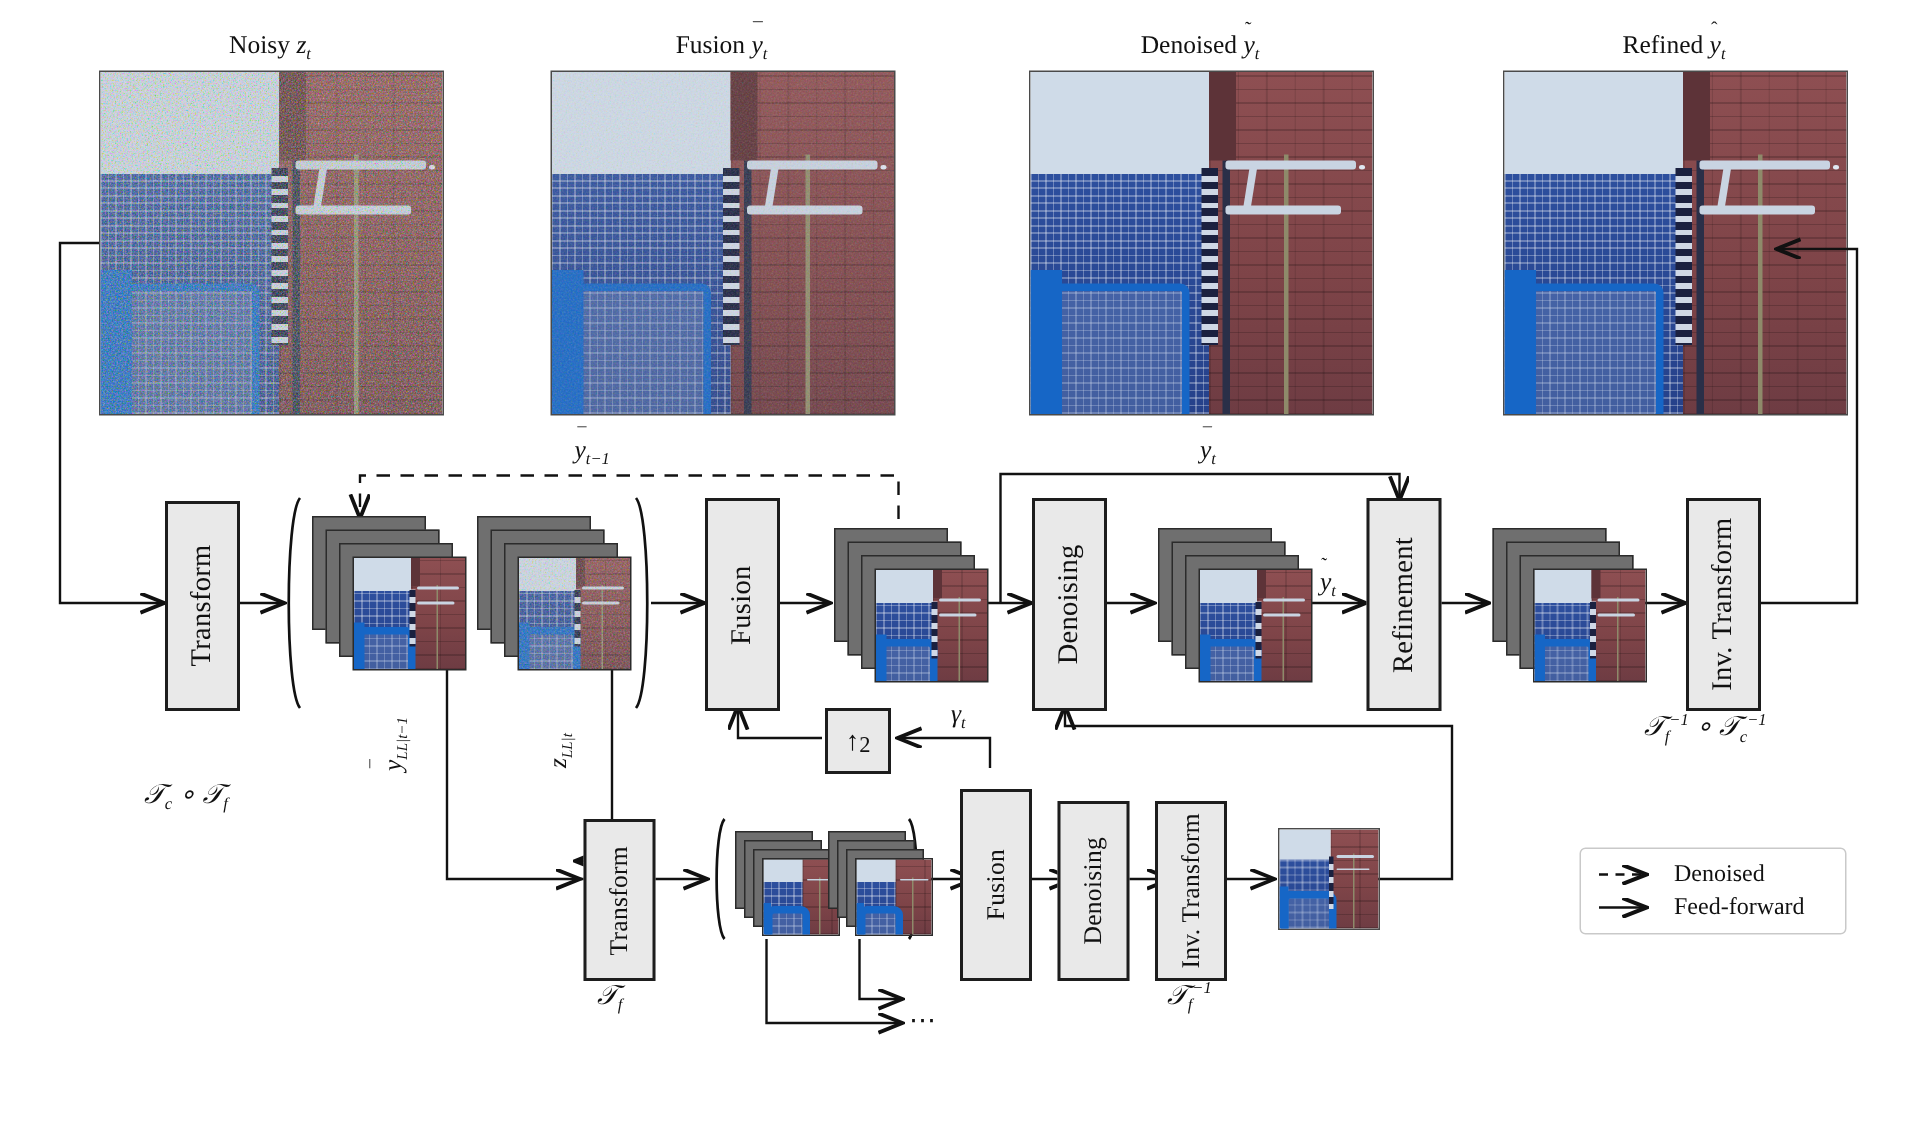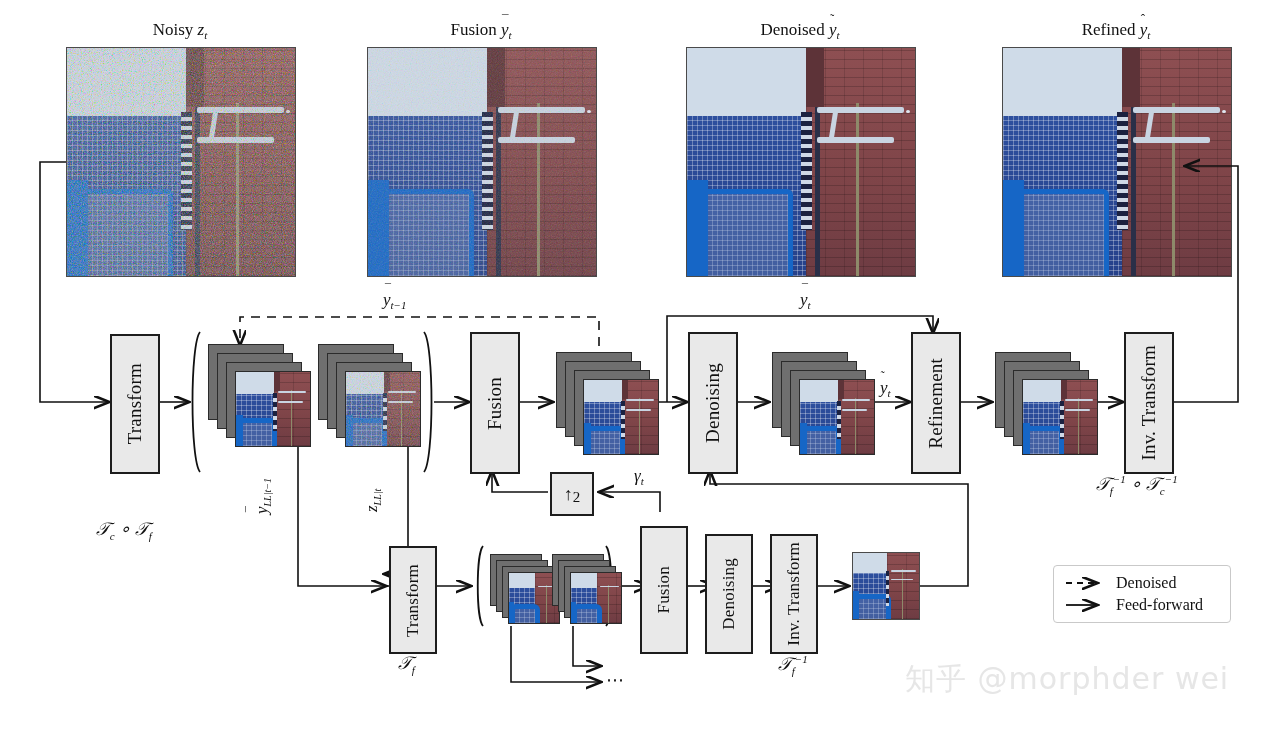--- a/index.html
+++ b/index.html
@@ -487,16 +487,15 @@
             <marker id="lm2" markerWidth="10" markerHeight="10" refX="8" refY="3.5" orient="auto">
           <path d="M0,0 L9,3.5 L0,7" fill="none" stroke="#111" stroke-width="1.5"></path>
             </marker>
           </defs>
         <line x1="2" y1="7" x2="32" y2="7" stroke="#111" stroke-width="1.8" marker-end="url(#lm2)"></line>
       </svg>
       <span class="txt">Feed-forward</span>
     </div>
   </div>
 
-  <div class="watermark">知乎 @morphder wei</div>
 
 
 </div>
 
 </body></html>

